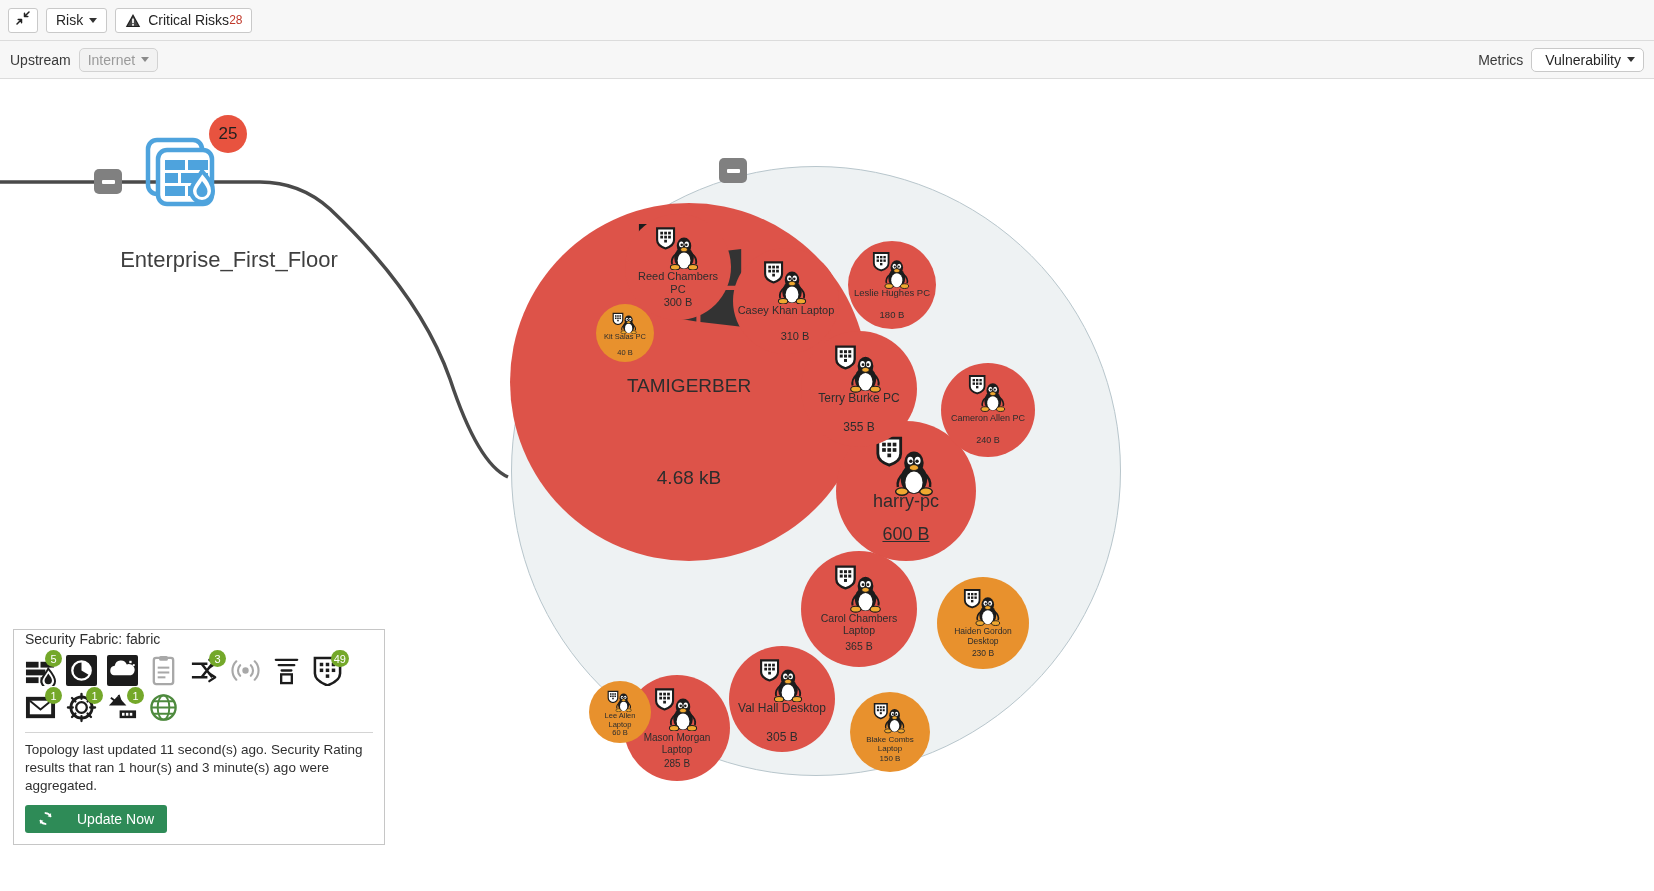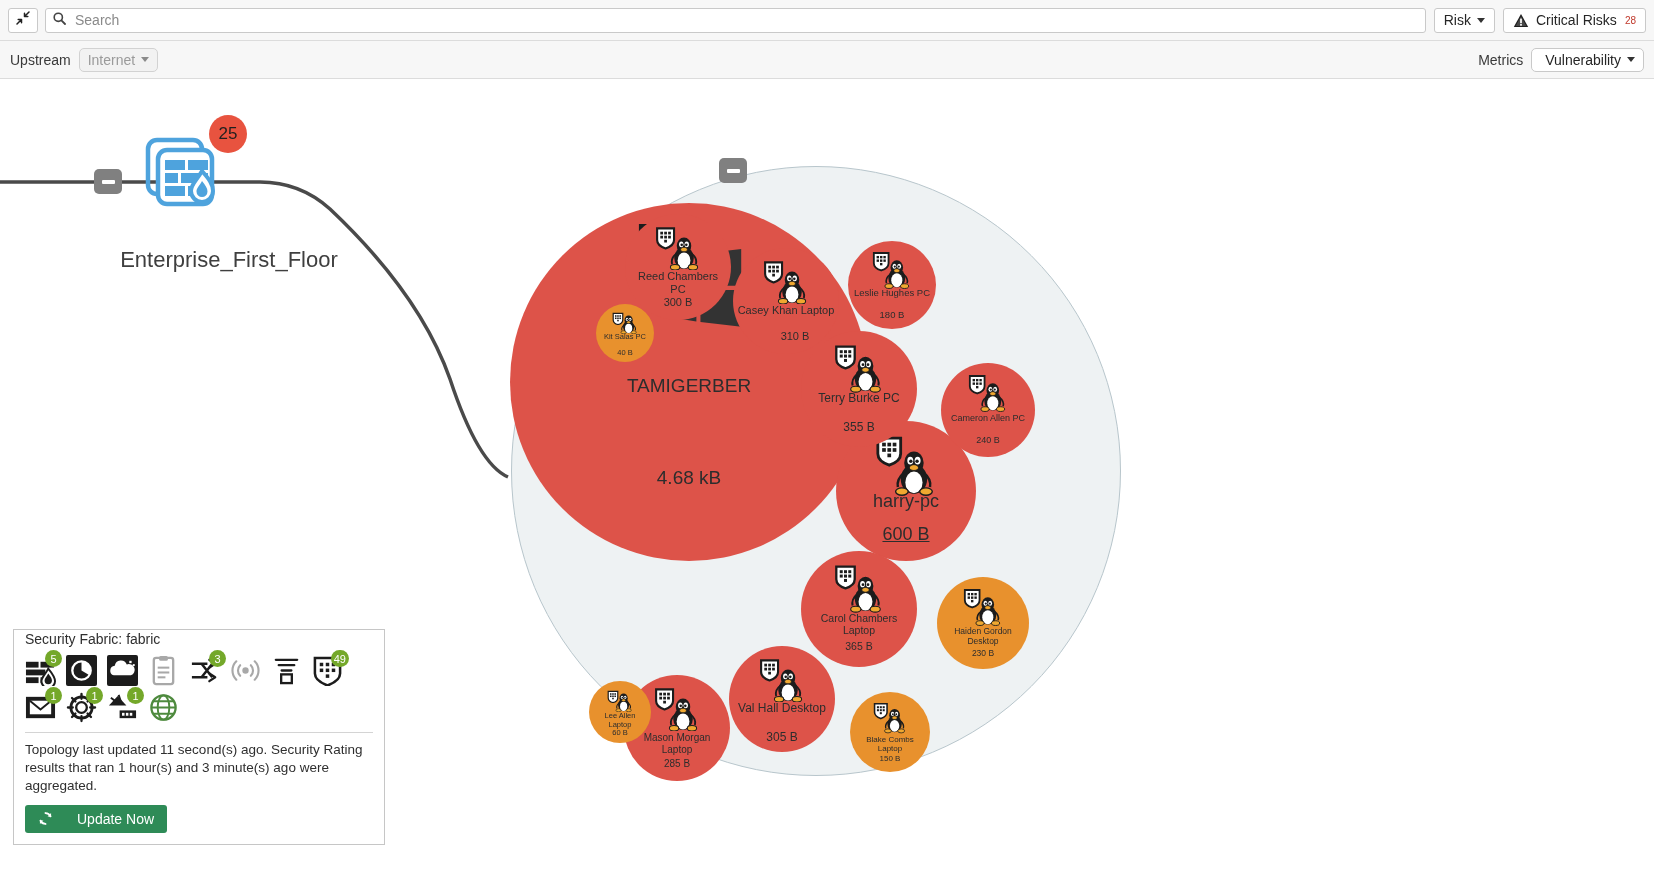--- a/index.html
+++ b/index.html
@@ -64,21 +64,21 @@
     white-space: nowrap;
     flex: 0 0 auto;
   }
   .caret {
     width: 0; height: 0;
     border-left: 4px solid transparent;
     border-right: 4px solid transparent;
     border-top: 5px solid #333;
     margin-left: 6px;
   }
-  .crit-count { color: #c0392b; margin-left: 8px; font-size: 10px; }
+  .crit-count { color: #c0392b; font-size: 12px; }
 
   
   .subbar {
     position: absolute; top: 41px; left: 0;
     width: 1654px; height: 38px;
     background: #f7f7f7;
     border-bottom: 1px solid #dcdcdc;
     display: flex; align-items: center;
     padding: 0 10px;
   }
@@ -207,29 +207,20 @@
 
   <div class="icon-btn">
     <span>
       <svg width="14" height="14" viewBox="0 0 14 14">
         <path d="M13 1 L8.5 5.5 M8.5 5.5 L8.5 2.2 M8.5 5.5 L11.8 5.5" stroke="#222" stroke-width="1.5" fill="none" stroke-linecap="round"></path>
         <path d="M1 13 L5.5 8.5 M5.5 8.5 L5.5 11.8 M5.5 8.5 L2.2 8.5" stroke="#222" stroke-width="1.5" fill="none" stroke-linecap="round"></path>
       </svg>
     </span>
   </div>
 
-  <div class="search-wrap">
-    <span>
-      <svg width="13" height="13" viewBox="0 0 13 13">
-        <circle cx="5.3" cy="5.3" r="4.1" stroke="#444" stroke-width="1.6" fill="none"></circle>
-        <line x1="8.4" y1="8.4" x2="12" y2="12" stroke="#444" stroke-width="1.8" stroke-linecap="round"></line>
-      </svg>
-    </span>
-    <input class="search-input" type="text" placeholder="Search" style="">
-  </div>
 
   <div class="top-btn">
     <span>Risk</span>
     <span class="caret"></span>
   </div>
 
   <div class="top-btn">
     <span>
       <svg width="16" height="15" viewBox="0 0 16 15" style="display:block;margin-right:7px;">
         <path d="M8 1 L15.2 14 L0.8 14 Z" fill="#1f1f1f"></path>

